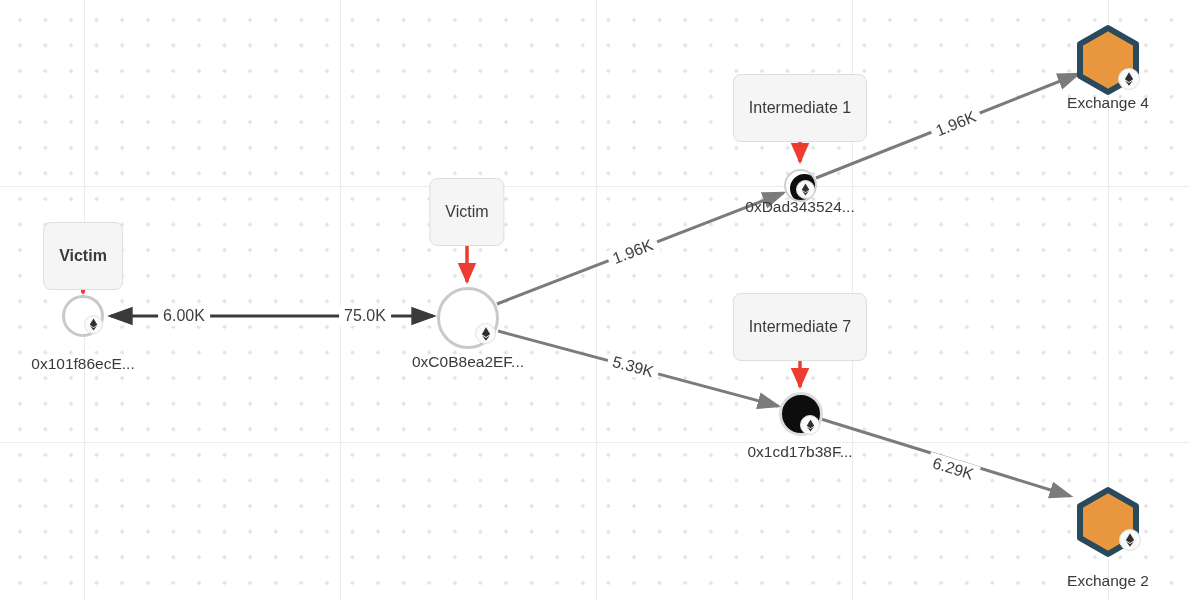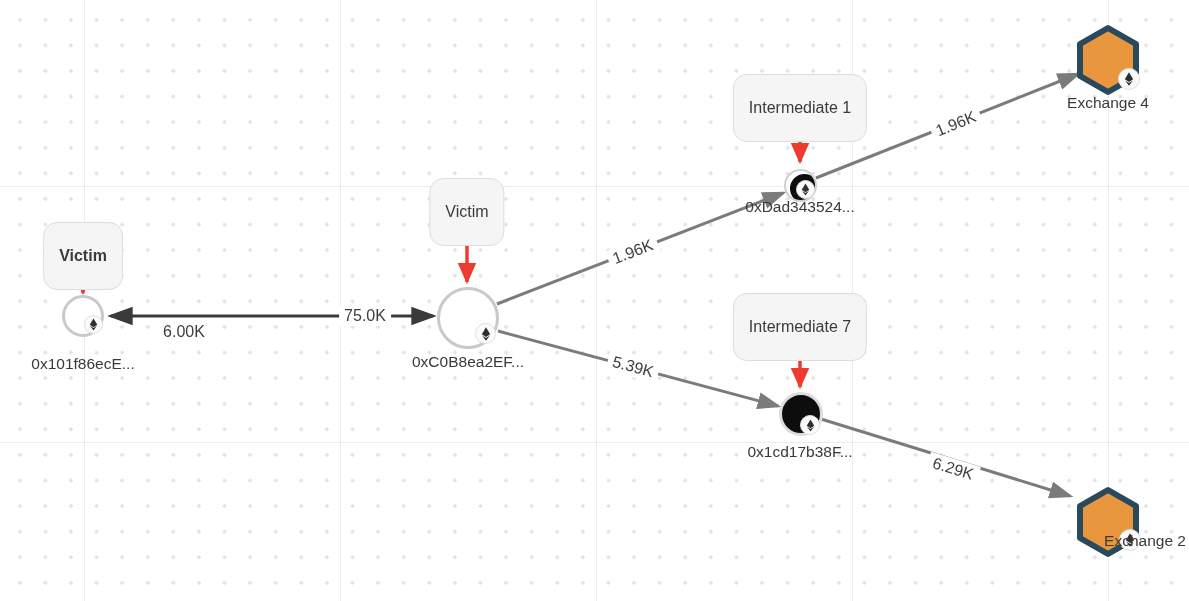--- a/index.html
+++ b/index.html
@@ -14,21 +14,21 @@
       linear-gradient(90deg, #ececec 1px, transparent 1px),
       radial-gradient(circle, #e3e3e3 1.5px, transparent 2px);
     background-size:256px 256px,256px 256px,25.6px 25.6px;
     background-position:0 186px,84px 0,7px 7px;
   }
   .layer{position:absolute;left:0;top:0;z-index:1;}
   
   .tag{
     position:absolute;z-index:6;
     transform:translate(-50%,-50%);
-    background:#f5f5f5;border:1px solid #dddddd;border-radius:14px;
+    background:#f5f5f5;border:1px solid #dddddd;border-radius:8px;
     padding:24px 15px;font-size:16px;color:#3a3a3a;white-space:nowrap;
     box-shadow:0 0 0 0 transparent;
     text-align:center;
   }
   
   .addr{
     position:absolute;z-index:5;
     transform:translate(-50%,-50%);
     font-size:15.5px;color:#3a3a3a;white-space:nowrap;
   }
@@ -78,21 +78,21 @@
     <line x1="816" y1="178" x2="1078" y2="74" stroke="#7b7b7b" stroke-width="3" marker-end="url(#ah-gray)"></line>
     <line x1="498" y1="331" x2="778" y2="406" stroke="#7b7b7b" stroke-width="3" marker-end="url(#ah-gray)"></line>
     <line x1="821" y1="419" x2="1070" y2="496" stroke="#7b7b7b" stroke-width="3" marker-end="url(#ah-gray)"></line>
 
     <line x1="83" y1="257" x2="83" y2="293" stroke="#ee3b2f" stroke-width="3.5" marker-end="url(#ah-red)"></line>
     <line x1="467" y1="231" x2="467" y2="282" stroke="#ee3b2f" stroke-width="3.5" marker-end="url(#ah-red)"></line>
     <line x1="800" y1="128" x2="800" y2="162" stroke="#ee3b2f" stroke-width="3.5" marker-end="url(#ah-red)"></line>
     <line x1="800" y1="346" x2="800" y2="387" stroke="#ee3b2f" stroke-width="3.5" marker-end="url(#ah-red)"></line>
   </svg>
 
-  <span class="edge-label" style="left:184px;top:316px;transform:translate(-50%,-50%);margin-top:16px;">6.00K</span>
+  <span class="edge-label" style="left:184px;top:316px;transform:translate(-50%,-50%);">6.00K</span>
   <span class="edge-label" style="left:365px;top:316px;transform:translate(-50%,-50%);text-align:right;">75.0K</span>
   <span class="edge-label" style="left:633px;top:252px;transform:translate(-50%,-50%) rotate(-21deg);">1.96K</span>
   <span class="edge-label" style="left:956px;top:124px;transform:translate(-50%,-50%) rotate(-22deg);">1.96K</span>
   <span class="edge-label" style="left:633px;top:367px;transform:translate(-50%,-50%) rotate(15deg);">5.39K</span>
   <span class="edge-label" style="left:953px;top:469px;transform:translate(-50%,-50%) rotate(17deg);">6.29K</span>
 
   <div class="node ring" style="left:62px;top:295px;width:42px;height:42px;"></div>
   <div class="badge" style="left:84px;top:315px;width:19px;height:19px;">
     <svg width="9" height="13" viewBox="0 0 12 16">
         <polygon points="6,0 11,8.4 6,11.6 1,8.4" fill="#2f2f2f"></polygon>
@@ -151,15 +151,15 @@
     <svg width="70" height="76" viewBox="0 0 70 76">
       <polygon points="35,6 63,22 63,54 35,70 7,54 7,22" fill="#e9973f" stroke="#29495c" stroke-width="6" stroke-linejoin="round"></polygon>
     </svg>
   </div>
   <div class="badge" style="left:1119px;top:529px;width:22px;height:22px;">
     <svg width="10" height="14" viewBox="0 0 12 16">
         <polygon points="6,0 11,8.4 6,11.6 1,8.4" fill="#2f2f2f"></polygon>
         <polygon points="6,16 10.6,9.7 6,12.8 1.4,9.7" fill="#2f2f2f"></polygon>
       </svg>
   </div>
-  <div class="addr" style="left:1108px;top:541px;margin-left:37px;">Exchange 2</div>
+  <div class="addr" style="left:1108px;top:581px;">Exchange 2</div>
 
 </div>
 
 </body></html>

